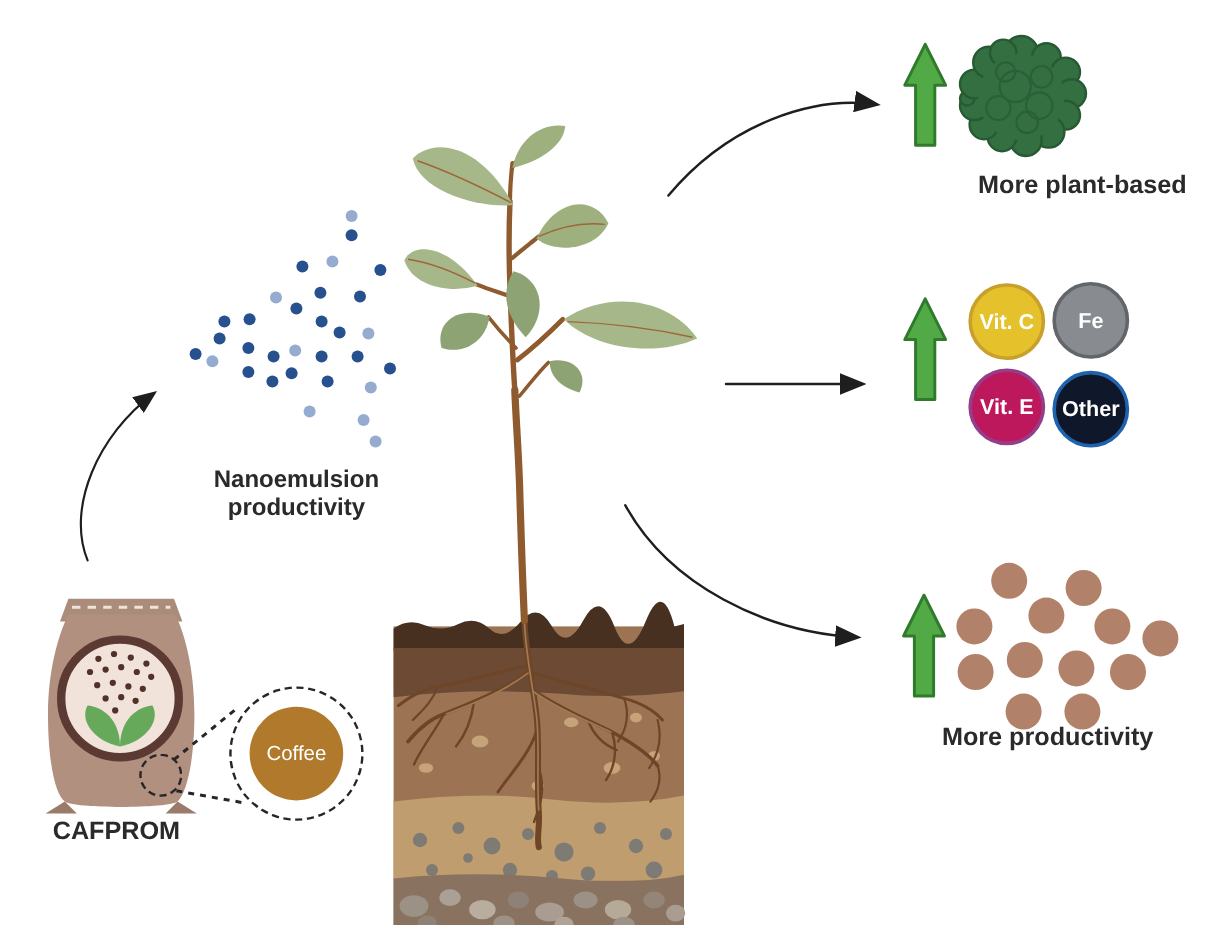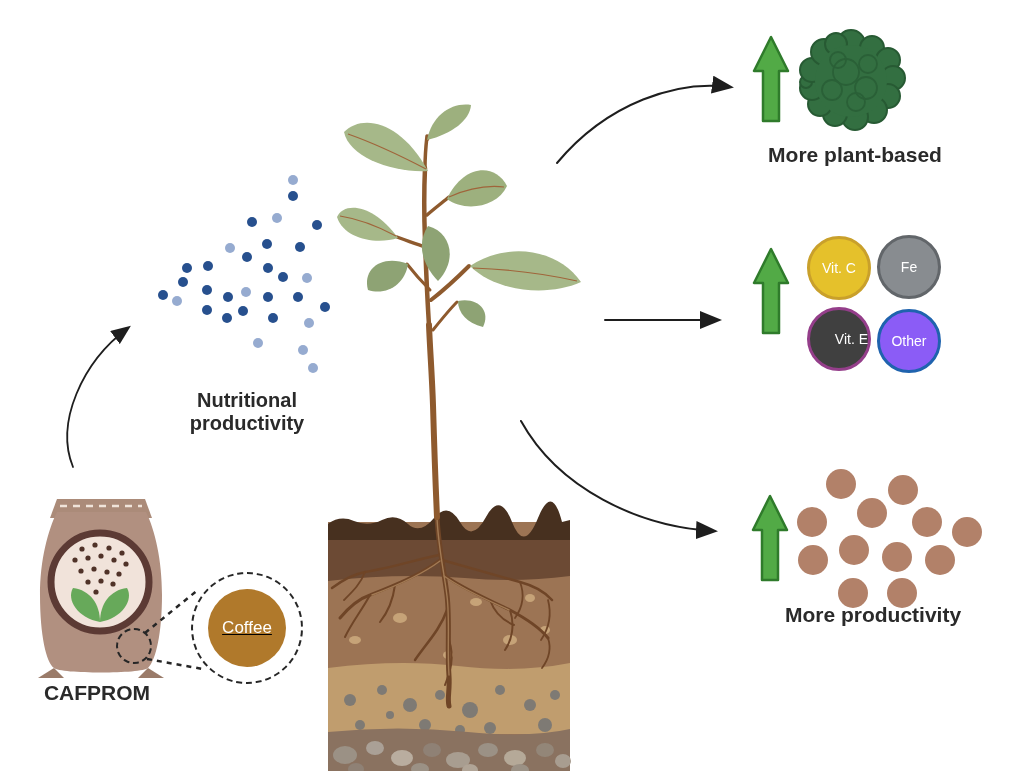--- a/index.html
+++ b/index.html
@@ -9,30 +9,30 @@
   }
   .art{position:absolute;left:0;top:0;}
   .lbl{
     position:absolute;transform:translateX(-50%);
     text-align:center;color:#2a2a2a;font-weight:bold;
     font-size:21px;line-height:24px;white-space:nowrap;
   }
   .nutrient{
     position:absolute;width:64px;height:64px;border-radius:50%;
     display:flex;align-items:center;justify-content:center;
-    color:#ffffff;font-weight:normal;font-size:14px;box-sizing:border-box;
+    color:#ffffff;font-weight:bold;font-size:18px;box-sizing:border-box;
   }
   .c-vitc{background:#e5c12b;border:3px solid #c9a02b;}
   .c-fe{background:#888c90;border:3px solid #62666a;}
-  .c-vite{background:#404040;border:3px solid #943e8a;justify-content:flex-end;}
-  .c-other{background:#8b5cf6;border:3px solid #1f63ae;}
+  .c-vite{background:#be185d;border:3px solid #943e8a;}
+  .c-other{background:#0f172a;border:3px solid #1f63ae;}
   .coffee-wrap{
     position:absolute;left:191px;top:572px;width:112px;height:112px;
     border:2.5px dashed #262626;border-radius:50%;
-    display:flex;align-items:center;justify-content:center;box-sizing:border-box;text-decoration:underline;
+    display:flex;align-items:center;justify-content:center;box-sizing:border-box;
   }
   .coffee-circle{
     width:78px;height:78px;border-radius:50%;background:#b0792b;
     display:flex;align-items:center;justify-content:center;
     color:#ffffff;font-size:17px;font-weight:normal;
   }
   .mag-small{
     position:absolute;left:116px;top:628px;width:36px;height:36px;
     border:2.5px dashed #262626;border-radius:50%;box-sizing:border-box;
   }
@@ -272,27 +272,27 @@
       <circle cx="854" cy="550" r="15"></circle>
         <circle cx="813" cy="560" r="15"></circle>
       <circle cx="897" cy="557" r="15"></circle>
         <circle cx="940" cy="560" r="15"></circle>
       <circle cx="853" cy="593" r="15"></circle>
         <circle cx="902" cy="593" r="15"></circle>
     </g>
   </svg>
 
   <div class="lbl" style="left:247px;top:389px;font-size:20px;line-height:23px;">
-    <div>Nutritional</div>
+    <div>Nanoemulsion</div>
     <div>productivity</div>
   </div>
 
   <div class="lbl" style="left:97px;top:681px;font-size:21px;text-align:center;">CAFPROM</div>
 
-  <div class="lbl" style="left:855px;top:143px;">
+  <div class="lbl" style="left:902px;top:143px;">
     <div>More plant-based</div>
   </div>
 
 
   <div class="lbl" style="left:873px;top:603px;">More productivity</div>
 
   <div class="nutrient c-vitc" style="left:807px;top:236px;">
     <span>Vit. C</span>
   </div>
   <div class="nutrient c-fe" style="left:877px;top:235px;">

